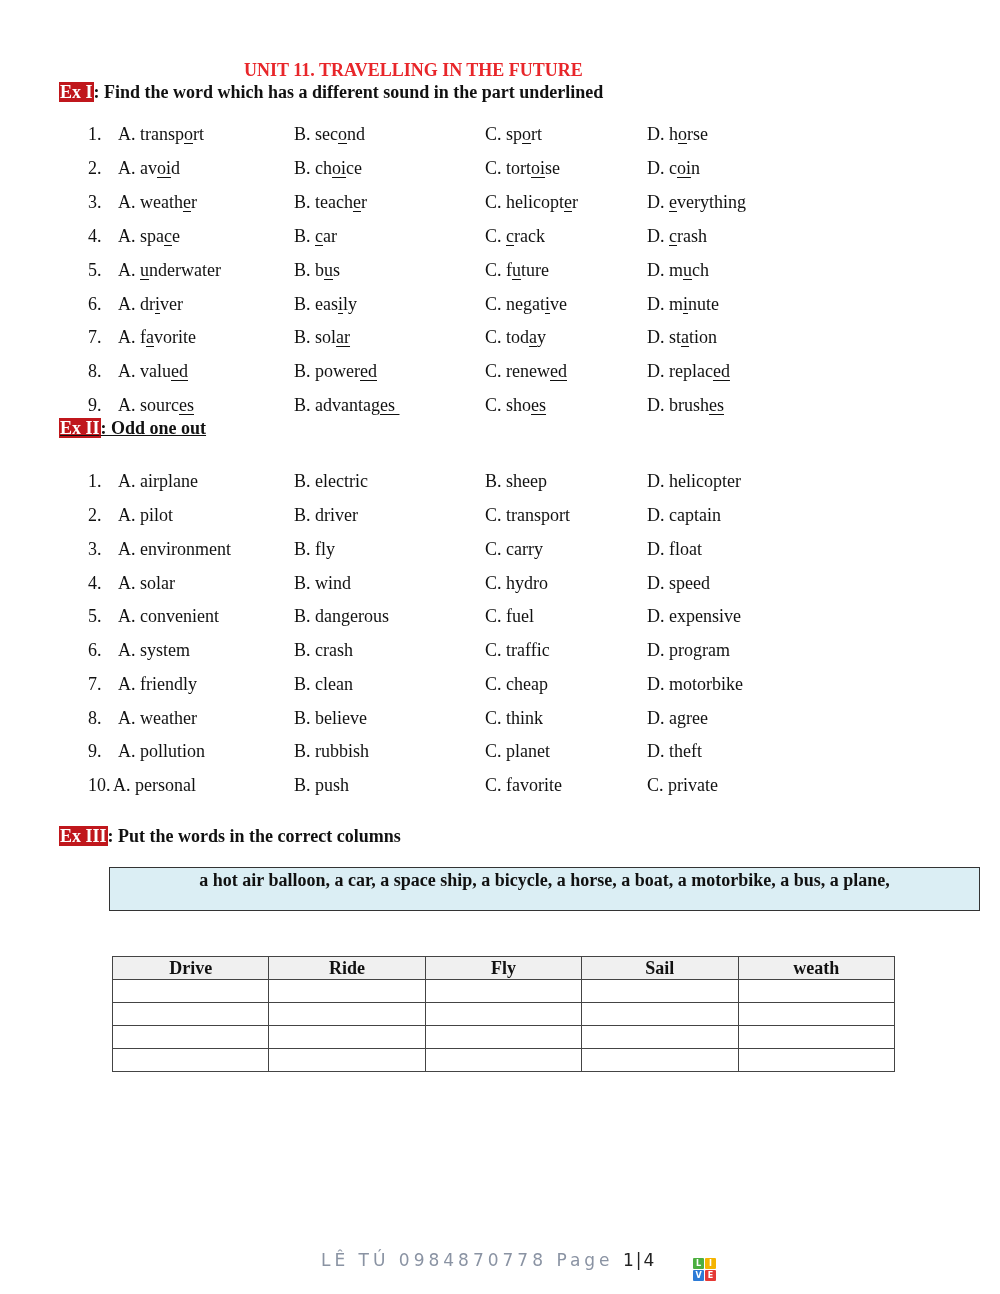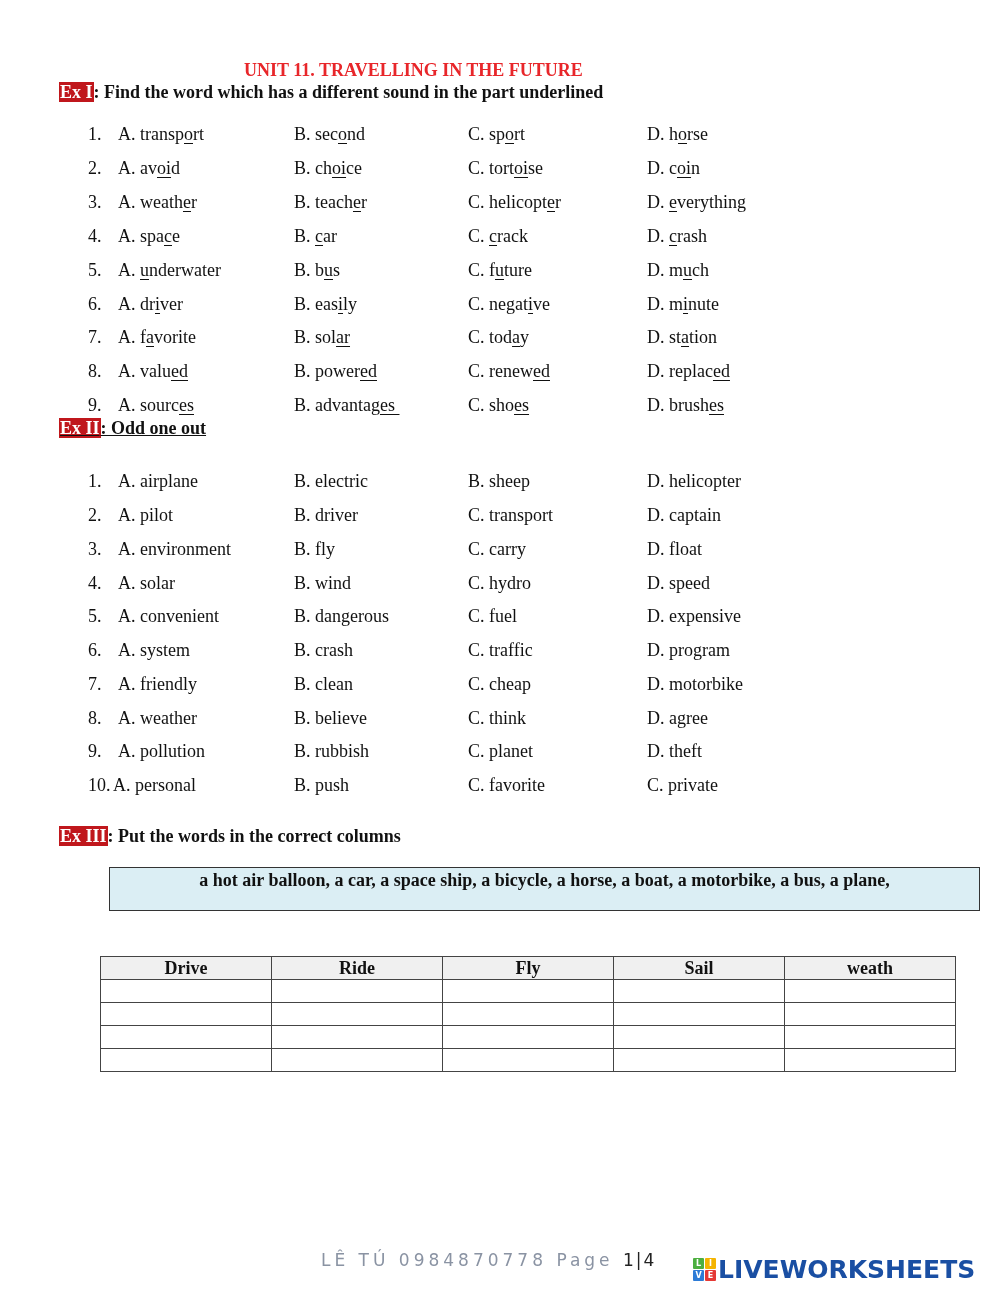--- a/index.html
+++ b/index.html
@@ -7,28 +7,28 @@
            font-family: "Liberation Serif", "DejaVu Serif", serif; color: #111; }
     .title { position: absolute; top: 60px; left: 0; width: 827px; text-align: center;
              font-weight: bold; font-size: 18px; color: #e8262a; letter-spacing: 0; }
     .ex-head { position: absolute; left: 59px; font-weight: bold; font-size: 18px; color: #111; white-space: nowrap; }
     .ex-tag { background: #c0171c; color: #fff; padding: 0 1px; }
     .row { position: absolute; left: 88px; height: 24px; font-size: 18px; white-space: nowrap; }
     .row .num { position: absolute; left: 0; }
     .row .opt { position: absolute; }
     .row .oa { left: 30px; }
     .row .ob { left: 206px; }
-    .row .oc { left: 380px; }
+    .row .oc { left: 397px; }
     .row .od { left: 559px; }
     .row.ten .oa { left: 25px; }
     u { text-decoration: underline; text-underline-offset: 3px; text-decoration-thickness: 1px; }
     .wordbox { position: absolute; left: 109px; top: 867px; width: 871px; height: 44px;
                border: 1px solid #333; background: #dbeef4; font-weight: bold; font-size: 18px;
                text-align: center; line-height: 22px; padding-top: 1px; box-sizing: border-box; }
-    table.cols { position: absolute; left: 100px; top: 956px; width: 856px; border-collapse: collapse; padding-left: 9px; }
+    table.cols { position: absolute; left: 112px; top: 956px; width: 783px; border-collapse: collapse; padding-left: 9px; }
     table.cols th, table.cols td { border: 1px solid #444; width: 20%; }
     table.cols th { background: #f0f0f0; font-size: 18px; font-weight: bold; height: 22px; padding: 0; line-height: 22px; }
     table.cols td { height: 22px; padding: 0; }
     .footer { position: absolute; top: 1250px; left: 321px; font-family: "DejaVu Sans", sans-serif;
               font-size: 17px; color: #8a93a3; letter-spacing: 4px; white-space: nowrap; }
     .footer .pg { color: #222; letter-spacing: 2px; }
     .logo { position: absolute; left: 693px; top: 1254px; height: 30px; display: flex; align-items: center; }
     .logo-grid { display: grid; grid-template-columns: 11px 11px; grid-template-rows: 11px 11px; gap: 1px; margin-right: 2px; }
     .logo-grid span { display: flex; align-items: center; justify-content: center; font-size: 8px; font-weight: bold;
                       color: #fff; font-family: "DejaVu Sans", sans-serif; border-radius: 1px; }
@@ -240,14 +240,13 @@
   <span>LÊ TÚ 0984870778 Page </span><span class="pg">1|4</span>
 </div>
 
 <div class="logo">
   <div class="logo-grid">
     <span style="background:#4caf3f;">L</span>
     <span style="background:#f4b400;">I</span>
     <span style="background:#2c7bd6;">V</span>
     <span style="background:#e53935;">E</span>
   </div>
-  <span class="logo-text">LIVEWORKSHEETS</span>
 </div>
 
 </body></html>

